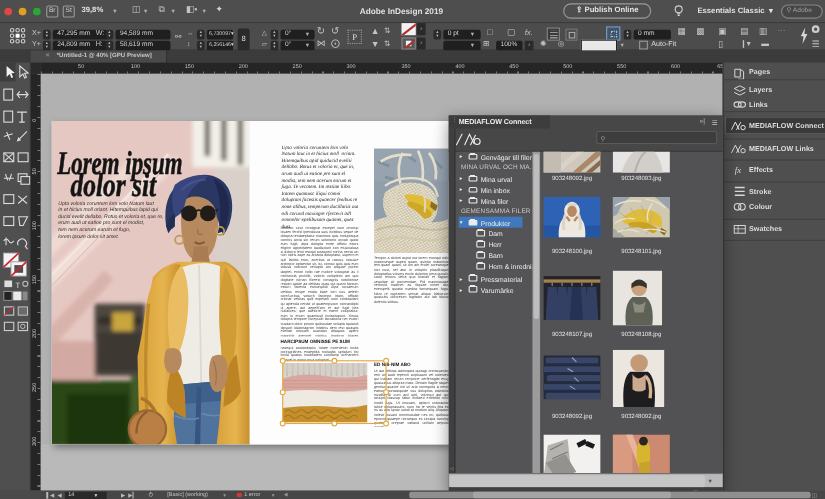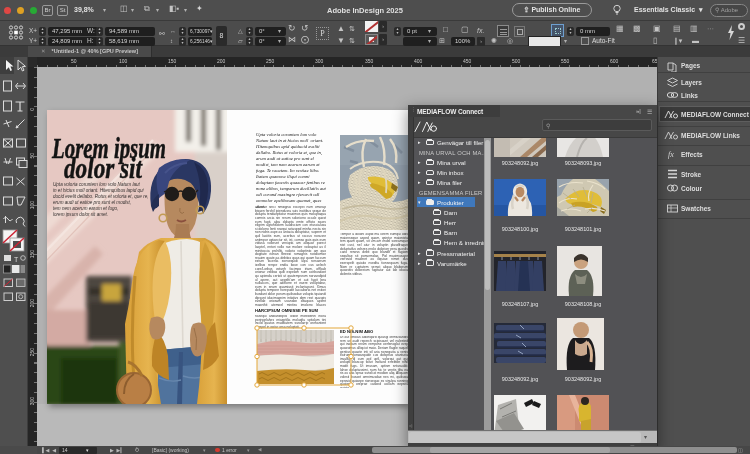--- a/index.html
+++ b/index.html
@@ -32,21 +32,21 @@
 <div class="abs" style="left:57px;top:4.5px;width:11px;height:11px;border:1px solid #9a9a9a;border-radius:2px;color:#cfcfcf;font-size:6px;line-height:9px;text-align:center;">St</div>
 <div class="abs" style="left:74px;top:6px;color:#e2e2e2;font-size:7px;font-weight:bold;">39,8%</div>
 <div class="chev" style="left:103px;top:6px;">▾</div>
 <div class="ic" style="left:120px;top:5px;">◫</div>
     <div class="chev" style="left:131px;top:6px;">▾</div>
 <div class="ic" style="left:144px;top:5px;">⧉</div>
     <div class="chev" style="left:156px;top:6px;">▾</div>
 <div class="ic" style="left:169px;top:5px;">◧▪</div>
     <div class="chev" style="left:184px;top:6px;">▾</div>
 <div class="ic" style="left:196px;top:5px;color:#d8d8d8;">✦</div>
-<div class="abs" style="left:327px;top:5.5px;color:#e0e0e0;font-size:7.5px;font-weight:bold;">Adobe InDesign 2025</div>
+<div class="abs" style="left:327px;top:5.5px;color:#e0e0e0;font-size:7.5px;font-weight:bold;">Adobe InDesign 2019</div>
 <div class="abs" style="left:512px;top:3px;width:80px;height:14px;border:1px solid #9a9a9a;border-radius:7px;color:#e4e4e4;font-size:7px;font-weight:bold;line-height:12px;text-align:center;">⇪ Publish Online</div>
 <svg class="abs" style="left:612px;top:4px;" width="10" height="12" viewBox="0 0 10 12">
       <circle cx="5" cy="4.5" r="3.2" fill="none" stroke="#d0d0d0" stroke-width="1"></circle>
       <path d="M3.5 8.5 h3 M4 10 h2" stroke="#d0d0d0" stroke-width="1" fill="none"></path>
     </svg>
 <div class="abs" style="left:634px;top:5.5px;color:#e2e2e2;font-size:7px;font-weight:bold;">Essentials Classic&nbsp;&nbsp;▾</div>
 <div class="abs" style="left:710px;top:3.5px;width:38px;height:13px;background:#464646;border:1px solid #868686;border-radius:7px;color:#9f9f9f;font-size:6px;line-height:11px;padding-left:4px;">⚲ Adobe</div>
 
 <div class="abs" style="left:0;top:20px;width:750px;height:26px;background:#4c4c4c;border-top:1px solid #3a3a3a;border-bottom:1px solid #333;"></div>
 

